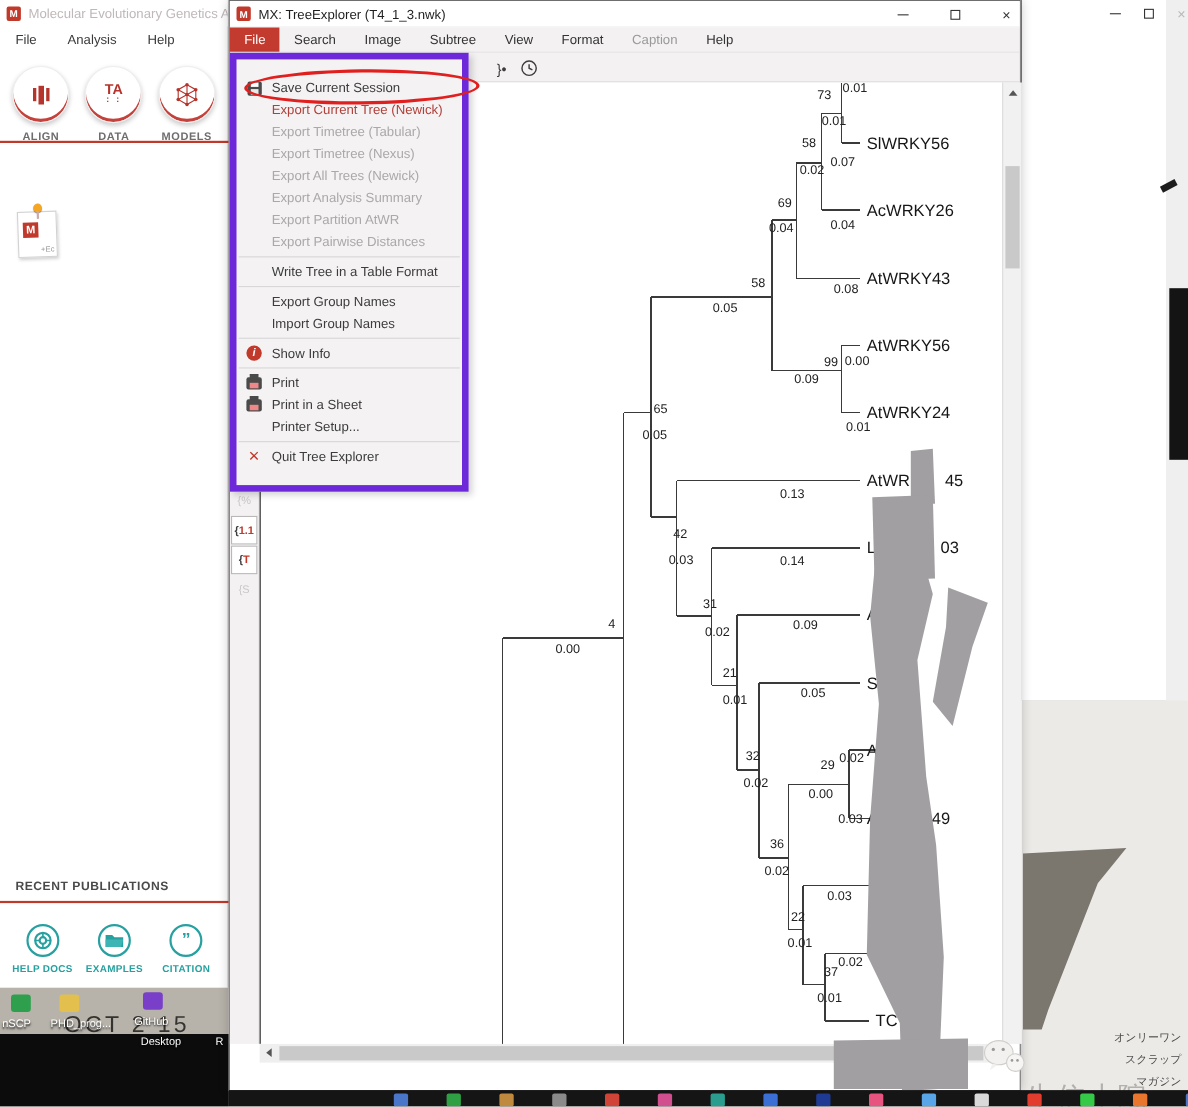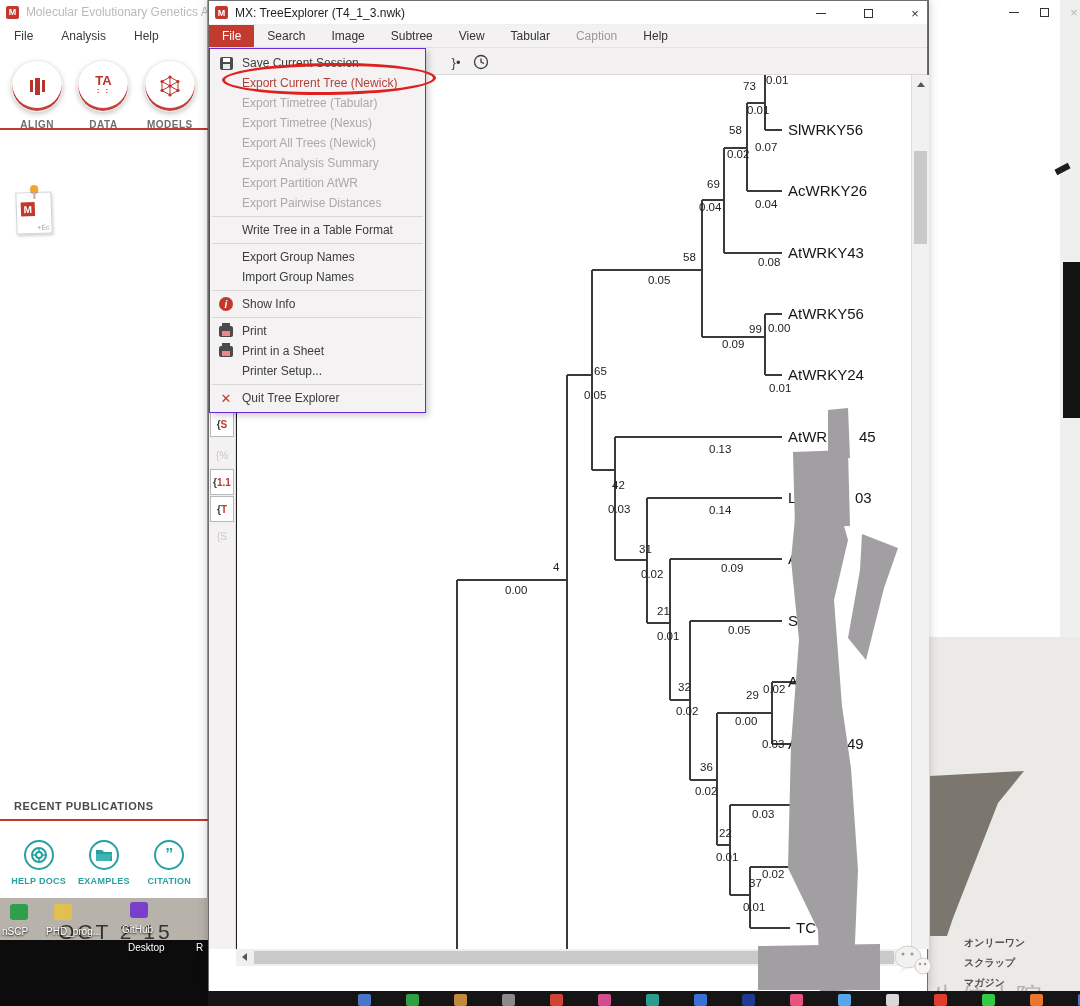--- a/index.html
+++ b/index.html
@@ -69,21 +69,21 @@
   .arrow-up { position:absolute; left:5px; top:7px; width:0; height:0; border-left:4px solid transparent; border-right:4px solid transparent; border-bottom:5px solid #555; }
   .hscroll { position:absolute; left:27px; top:948px; width:675px; height:17px; background:#efefef; }
   .hthumb { position:absolute; left:18px; top:2px; width:640px; height:13px; background:#c9c9c9; }
   .arrow-left { position:absolute; left:6px; top:4px; width:0; height:0; border-top:4px solid transparent; border-bottom:4px solid transparent; border-right:5px solid #555; }
   .te-status { position:absolute; left:0; top:966px; width:100%; height:25px; background:#f1eff0; border-top:1px solid #c9c7c7; font-size:12px; color:#111; }
   .sbl { position:absolute; left:5px; top:5px; }
   .ready { position:absolute; left:458px; top:5px; }
   .status-div { position:absolute; left:504px; top:0; width:1px; height:25px; background:#bdbbbb; }
 
   
-  #file-menu { position:absolute; left:0; top:47px; width:217px; background:#f4f2f3; border:1px solid #6d28d9; box-shadow:3px 3px 6px rgba(0,0,0,.18); padding:4px 0; z-index:20; }
+  #file-menu { position:absolute; left:0; top:47px; width:217px; background:#f4f2f3; border:6px solid #6d28d9; box-shadow:3px 3px 6px rgba(0,0,0,.18); padding:16px 0; z-index:20; }
   .fm-row { height:20px; display:flex; align-items:center; font-size:12px; color:#3c3c3c; }
   .fm-row.disabled { color:#aaa8a8; }
   .fm-row.hilite { color:#b0413a; }
   .fm-ico { width:32px; display:flex; align-items:center; justify-content:center; flex:none; }
   .fm-sep { height:1px; background:#d8d6d6; margin:3px 2px; }
   .ico-save { width:13px; height:13px; background:#4a4a4a; border-radius:2px; position:relative; }
   .ico-save::before { content:""; position:absolute; left:3px; top:1px; width:7px; height:4px; background:#fff; }
   .ico-save::after { content:""; position:absolute; left:3px; bottom:1px; width:7px; height:5px; background:#e9e9e9; }
   .ico-info { width:14px; height:14px; border-radius:50%; background:#c0392b; color:#fff; font-size:10px; font-weight:bold; font-style:italic; display:flex; align-items:center; justify-content:center; }
   .ico-print { width:14px; height:11px; background:#4a4a4a; border-radius:2px; position:relative; }
@@ -96,21 +96,21 @@
   
   #bgwin { left:928px; top:0; width:152px; height:637px; background:#fff; border-left:1px solid #6f6f6f; box-shadow:0 3px 8px rgba(0,0,0,.25); }
   #bgwin .col { position:absolute; right:0; top:0; width:20px; height:100%; background:#efefef; }
   .bg-black-rect { position:absolute; left:134px; top:262px; width:18px; height:156px; background:#141414; }
   .bg-tick { position:absolute; left:126px; top:166px; width:15px; height:6px; background:#1d1d1d; transform:rotate(-28deg); }
   #desk-right { left:928px; top:637px; width:152px; height:369px; background:#eceae7; }
 
   
   #watermark { left:888px; top:932px; width:192px; height:70px; z-index:7; }
   .wm-cn { position:absolute; left:44px; top:12px; font-size:26px; color:#b4b1ad; letter-spacing:2px; white-space:nowrap;margin-top:36px; }
-  .wm-jp { position:absolute; right:6px; width:110px; font-size:10px; font-weight:bold; color:#4c4c4c; }
+  .wm-jp { position:absolute; right:6px; width:110px; text-align:right; font-size:10px; font-weight:normal; color:#4c4c4c; }
   #taskbar { left:208px; top:991px; width:872px; height:15px; background:#151515; z-index:9; overflow:hidden; }
   .tb-stub { position:absolute; top:3px; width:13px; height:12px; border-radius:2px; }
   #overlay { left:0; top:0; width:1080px; height:1006px; z-index:8; pointer-events:none; }
   svg text { font-family:"Liberation Sans","DejaVu Sans",sans-serif; }
 </style>
 </head>
 <body>
 
 <div class="abs" id="mega">
   <div class="mega-title">
@@ -238,21 +238,21 @@
       <i></i>
     </div>
   <div class="winctl ctl-close" style="left:689px;">×</div>
 
   <div class="te-menu" id="te-menubar">
       <div class="mi active">File</div>
       <div class="mi">Search</div>
       <div class="mi">Image</div>
       <div class="mi">Subtree</div>
       <div class="mi">View</div>
-      <div class="mi">Tabular</div>
+      <div class="mi">Format</div>
       <div class="mi disabled">Caption</div>
       <div class="mi">Help</div>
     </div>
 
   <div class="te-toolbar">
     <div class="tb-icon" style="left:237px;">}•</div>
     <div class="tb-icon" style="left:262px;">
       <svg width="16" height="16" viewBox="0 0 16 16">
           <circle cx="8" cy="8" r="6.5" fill="none" stroke="#3d3d3d" stroke-width="1.3"></circle>
           <path d="M8 4.5 V8 L11 9.5" fill="none" stroke="#3d3d3d" stroke-width="1.3"></path>

